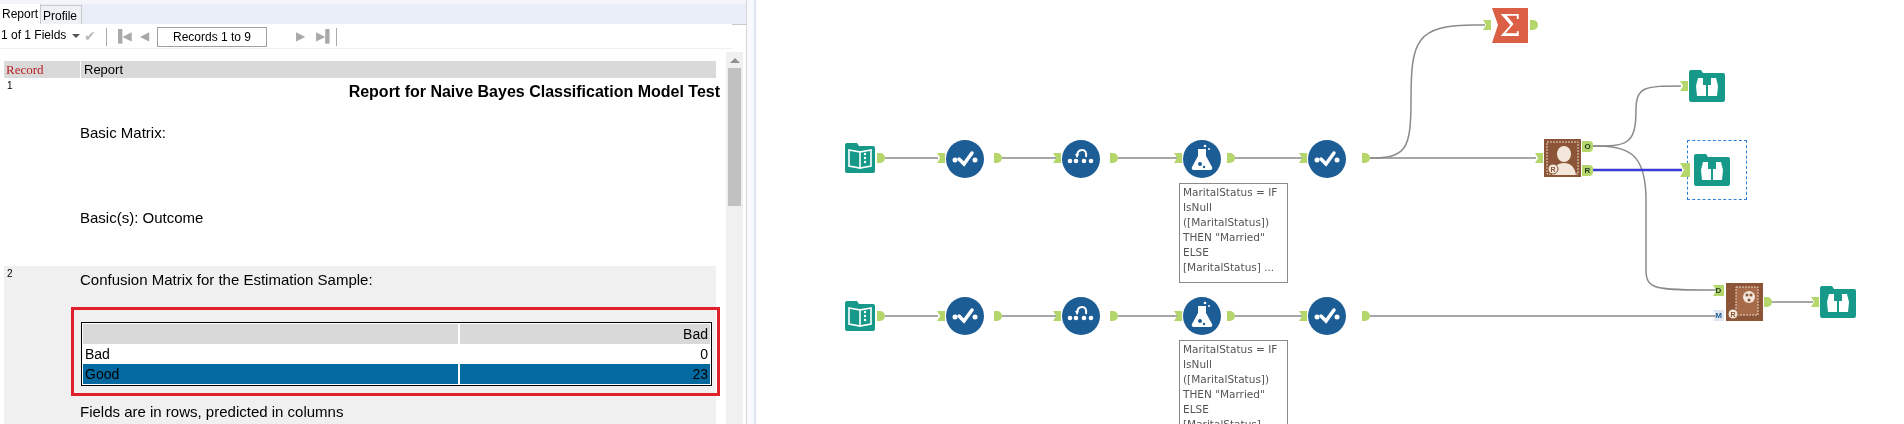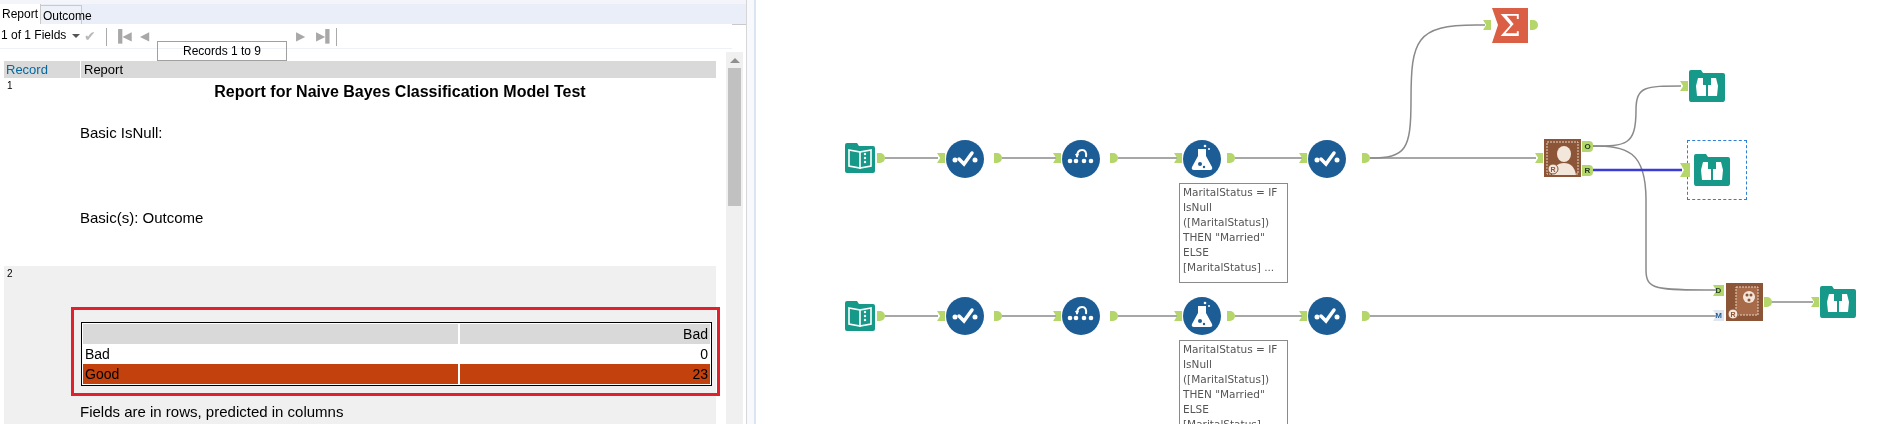--- a/index.html
+++ b/index.html
@@ -13,63 +13,63 @@
   .tab { position:absolute; top:0; height:20px; font-size:12px; line-height:20px; padding:0 2px; color:#000; cursor:pointer; }
   .tab.active { background:#ffffff; left:0; width:36px; border-right:1px solid #c9c9c9; }
   .tab.inactive { left:40px; width:36px; background:#eef1f7; border:1px solid #c9c9c9; border-bottom:none; height:19px; top:1px; }
 
   .toolbar { position:absolute; left:0; top:24px; width:732px; height:24px; background:#fff; border-bottom:1px solid #eef1f6; }
   .tb-fields { position:absolute; left:1px; top:4px; font-size:12px; color:#000000; }
   .tb-caret { position:absolute; left:72px; top:10px; width:0; height:0; border-left:4px solid transparent; border-right:4px solid transparent; border-top:4px solid #555; }
   .tb-check { position:absolute; left:84px; top:4px; font-size:14px; color:#b8b8b8; }
   .tb-sep { position:absolute; top:4px; width:1px; height:18px; background:#aaa; }
   .tb-nav { position:absolute; top:5px; font-size:12px; color:#a8a8a8; }
-  .tb-records { position:absolute; left:157px; top:17px; width:130px; height:20px; border:1px solid #a0a0a0; box-sizing:border-box; font-size:12px; text-align:center; line-height:18px; color:#000; }
+  .tb-records { position:absolute; left:157px; top:3px; width:110px; height:20px; border:1px solid #a0a0a0; box-sizing:border-box; font-size:12px; text-align:center; line-height:18px; color:#000; }
 
   .grid-header { position:absolute; left:4px; top:61px; width:712px; height:17px; background:#d9d9d9; font-size:13px; line-height:17px; }
-  .gh-record { position:absolute; left:2px; top:0; color:#0369a1; }
+  .gh-record { position:absolute; left:2px; top:0; color:#b91c1c;font-family:Liberation Serif, serif; }
   .gh-report { position:absolute; left:76px; top:0; color:#000; border-left:1px solid #fff; padding-left:3px; height:17px; }
 
   .rec-num { position:absolute; left:7px; font-size:10px; color:#000; }
   .row1 { position:absolute; left:4px; top:78px; width:712px; height:185px; background:#fff; }
   .row2 { position:absolute; left:4px; top:266px; width:712px; height:158px; background:#f0f0f0; }
   .row2-left { position:absolute; left:0; top:0; width:73px; height:158px; background:#f0f0f0; }
   .row2-content { position:absolute; left:75px; top:0; width:637px; height:158px; background:#f0f0f0; }
 
-  .rpt-title { position:absolute; left:80px; top:6px; width:640px; text-align:center; font-size:16px; font-weight:bold; color:#000; }
+  .rpt-title { position:absolute; left:80px; top:6px; width:640px; text-align:right; font-size:16px; font-weight:bold; color:#000; }
   .rpt-text { position:absolute; left:80px; font-size:15px; color:#000; }
 
   .highlight { position:absolute; left:71px; top:307px; width:649px; height:89px; border:3px solid #e0202a; box-sizing:border-box; }
   .cm { position:absolute; left:81px; top:322px; width:631px; height:64px; border:1px solid #000; box-sizing:border-box; background:#fff; font-size:14px; }
   .cm-row { position:absolute; left:0; width:629px; height:20px; line-height:20px; }
   .cm-c1 { position:absolute; left:1px; top:0; width:375px; height:20px; padding-left:2px; box-sizing:border-box; }
   .cm-c2 { position:absolute; left:378px; top:0; width:250px; height:20px; text-align:right; padding-right:2px; box-sizing:border-box; }
   .cm-head .cm-c1, .cm-head .cm-c2 { background:#d9d9d9; }
   .cm-r1 .cm-c1, .cm-r1 .cm-c2 { background:#ffffff; }
-  .cm-r2 .cm-c1, .cm-r2 .cm-c2 { background:#c2410c; }
+  .cm-r2 .cm-c1, .cm-r2 .cm-c2 { background:#0369a1; }
 
   .vscroll { position:absolute; left:726px; top:52px; width:17px; height:372px; background:#f0f0f0; }
   .vs-up { position:absolute; left:4px; top:6px; width:0; height:0; border-left:5px solid transparent; border-right:5px solid transparent; border-bottom:5px solid #909090; }
   .vs-thumb { position:absolute; left:2px; top:16px; width:13px; height:138px; background:#c1c1c1; }
 
   
   .tool { position:absolute; }
   .anchor-in { position:absolute; width:8px; height:10px; background:#b5d66b; clip-path:polygon(0 0,100% 0,100% 100%,0 100%,40% 50%); }
   .anchor-out { position:absolute; width:8px; height:10px; background:#b5d66b; border-radius:0 5px 5px 0; }
   .annot { position:absolute; width:109px; background:#fff; border:1px solid #8a8a8a; box-sizing:border-box; font-family:"DejaVu Sans", sans-serif; font-size:10.5px; line-height:15px; color:#555; padding:1px 3px; overflow:hidden; }
   .lbl-anchor { position:absolute; width:11px; height:11px; background:#b5d66b; border-radius:0 4px 4px 0; font-size:8px; font-weight:bold; line-height:11px; text-align:center; color:#1d3b20; }
 </style>
 </head>
 <body>
 
 <div id="left">
   <div class="topstrip"></div>
   <div class="tabs">
     <div class="tab active">Report</div>
-    <div class="tab inactive">Outcome</div>
+    <div class="tab inactive">Profile</div>
   </div>
 
   <div class="toolbar">
     <span class="tb-fields">1 of 1 Fields</span>
     <span class="tb-caret"></span>
     <span class="tb-check">✔</span>
     <span class="tb-sep" style="left:106px;"></span>
     <span class="tb-nav" style="left:114px;">▐◀</span>
     <span class="tb-nav" style="left:140px;">◀</span>
     <div class="tb-records">Records 1 to 9</div>
@@ -79,28 +79,29 @@
   </div>
 
   <div class="grid-header">
     <span class="gh-record">Record</span>
     <span class="gh-report">Report</span>
   </div>
 
   <div class="row1"></div>
   <span class="rec-num" style="top:80px;">1</span>
   <div class="rpt-title" style="top:83px;">Report for Naive Bayes Classification Model Test</div>
-  <div class="rpt-text" style="top:124px;">Basic IsNull:</div>
+  <div class="rpt-text" style="top:124px;">Basic Matrix:</div>
   <div class="rpt-text" style="top:209px;">Basic(s): Outcome</div>
 
   <div class="row2">
     <div class="row2-left"></div>
     <div class="row2-content"></div>
   </div>
   <span class="rec-num" style="top:268px;">2</span>
+  <div class="rpt-text" style="top:271px;">Confusion Matrix for the Estimation Sample:</div>
 
   <div class="cm">
     <div class="cm-row cm-head" style="top:1px;">
       <div class="cm-c1"></div>
       <div class="cm-c2">Bad</div>
     </div>
     <div class="cm-row cm-r1" style="top:21px;">
       <div class="cm-c1">Bad</div>
       <div class="cm-c2">0</div>
     </div>

